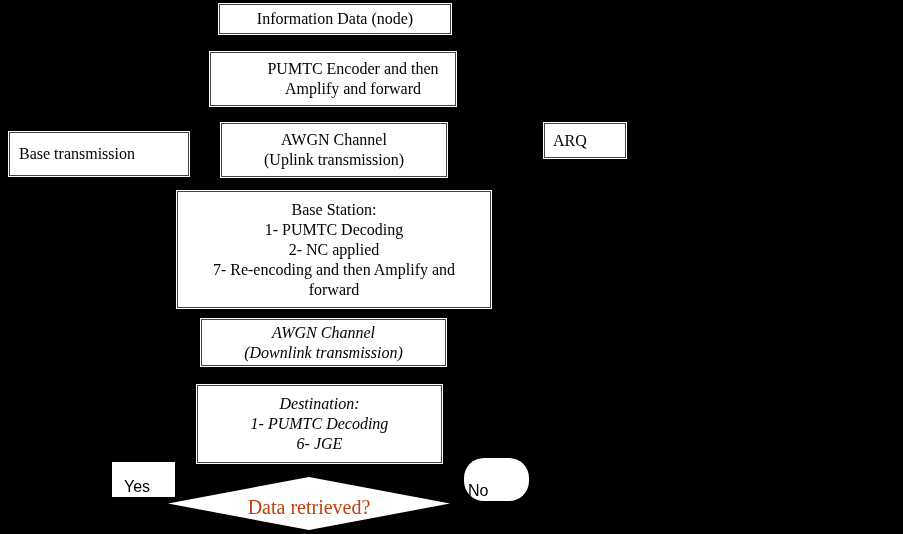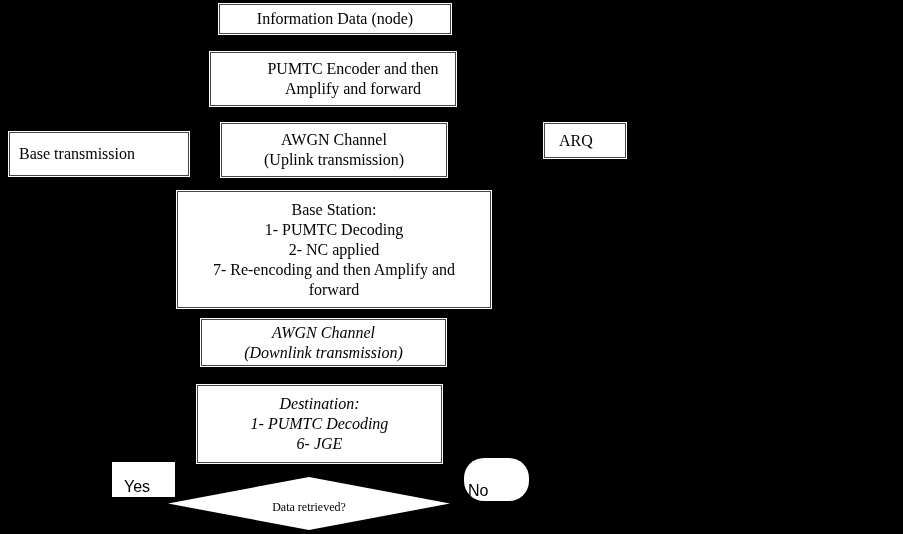--- a/index.html
+++ b/index.html
@@ -43,37 +43,37 @@
   .sans {
     font-family: "Liberation Sans", sans-serif;
     box-shadow: none;
     align-items: flex-end;
   }
   
   #n-info      { left: 218px; top: 3px;   width: 234px; height: 32px; }
   #n-encoder   { left: 209px; top: 51px;  width: 248px; height: 56px; padding-left: 40px; }
   #n-next      { left: 8px;   top: 131px; width: 182px; height: 46px; }
   #n-awgn-up   { left: 220px; top: 122px; width: 228px; height: 56px; }
-  #n-arq       { left: 543px; top: 122px; width: 84px;  height: 37px; padding-left: 16px; }
+  #n-arq       { left: 543px; top: 122px; width: 84px;  height: 37px; padding-left: 10px; }
   #n-base      { left: 176px; top: 190px; width: 316px; height: 119px; }
   #n-awgn-down { left: 200px; top: 318px; width: 247px; height: 49px; }
   #n-dest      { left: 196px; top: 384px; width: 247px; height: 80px; }
   #n-yes       { left: 112px; top: 462px; width: 63px;  height: 35px; padding-left: 12px; }
   #n-no        { left: 464px; top: 458px; width: 65px;  height: 43px; padding-left: 4px; border-radius: 20px; }
   .diamond {
     position: absolute;
     left: 168px; top: 477px; width: 282px; height: 53px;
     background: #ffffff;
-    color: #000000;
+    color: #c2410c;
     clip-path: polygon(50% 0%, 100% 50%, 50% 100%, 0% 50%);
     display: flex;
     align-items: center;
     justify-content: center;
     text-align: center;
-    font-size: 12px;
+    font-size: 20px;
     padding-top: 8px;
     box-sizing: border-box;
   }
 </style>
 </head>
 <body>
 
 <div class="stage">
 
   <div class="box" id="n-info">

